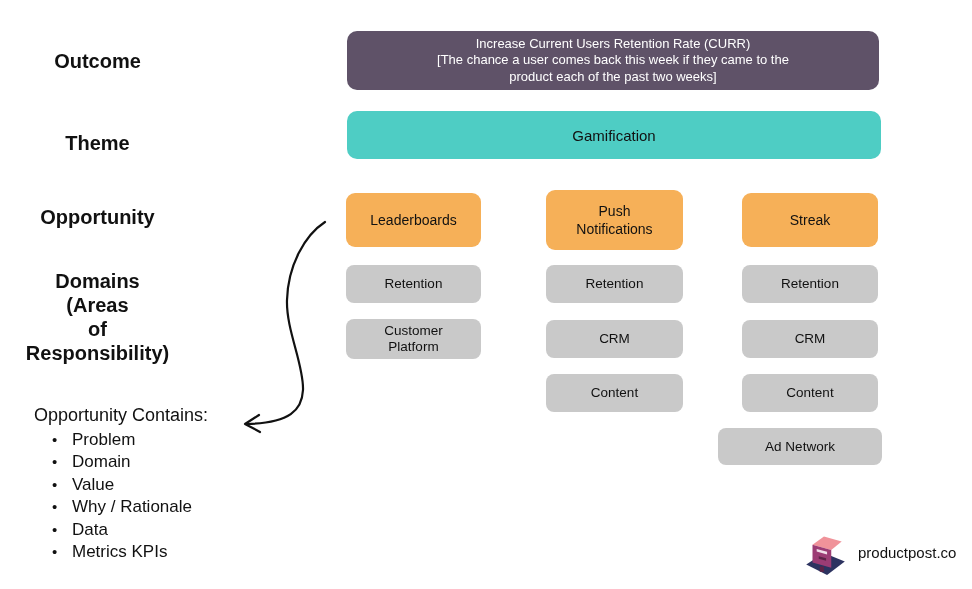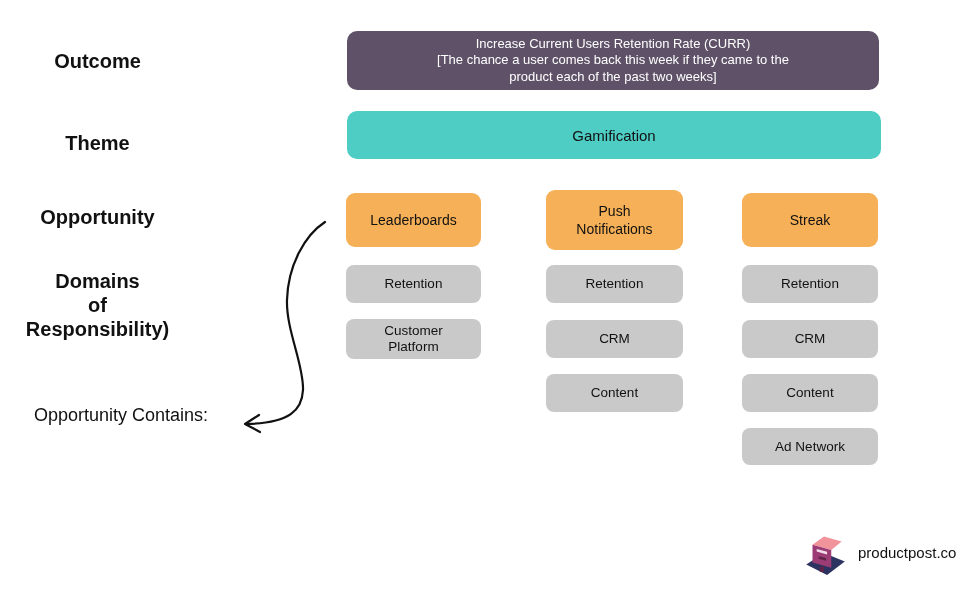--- a/index.html
+++ b/index.html
@@ -103,20 +103,21 @@
 <body>
 
 <div class="canvas">
 
   <div class="row-label" style="top:50px">Outcome</div>
   <div class="row-label" style="top:132px">Theme</div>
   <div class="row-label" style="top:206px">Opportunity</div>
 
   <div class="row-label domains-label" style="top:269px">
     <div>Domains</div>
+    <div>(Areas</div>
     <div>of</div>
     <div>Responsibility)</div>
   </div>
 
   <div class="box outcome-box" style="left:347px;top:31px;width:532px;height:59px">
     <div>
       <div>Increase Current Users Retention Rate (CURR)</div>
       <div>[The chance a user comes back this week if they came to the</div>
       <div>product each of the past two weeks]</div>
     </div>
@@ -131,28 +132,36 @@
   <div class="box domain-box" style="left:346px;top:265px;width:135px;height:38px">Retention</div>
   <div class="box domain-box" style="left:346px;top:319px;width:135px;height:40px">Customer Platform</div>
 
   <div class="box domain-box" style="left:546px;top:265px;width:137px;height:38px">Retention</div>
   <div class="box domain-box" style="left:546px;top:320px;width:137px;height:38px">CRM</div>
   <div class="box domain-box" style="left:546px;top:374px;width:137px;height:38px">Content</div>
 
   <div class="box domain-box" style="left:742px;top:265px;width:136px;height:38px">Retention</div>
   <div class="box domain-box" style="left:742px;top:320px;width:136px;height:38px">CRM</div>
   <div class="box domain-box" style="left:742px;top:374px;width:136px;height:38px">Content</div>
-  <div class="box domain-box" style="left:742px;top:428px;width:136px;height:37px">Ad Network</div>
+  <div class="box domain-box" style="left:718px;top:428px;width:164px;height:37px">Ad Network</div>
 
   <svg class="arrow-svg" width="115" height="235" viewBox="0 0 115 235">
     <path d="M95 17 C75 30 58 60 57 95 C56 125 74 160 73 185 C72 205 60 218 17 219"></path>
     <polyline points="29,210 15,219 30,227"></polyline>
   </svg>
 
   <div class="legend-heading">Opportunity Contains:</div>
+  <ul class="legend-list">
+    <li>Problem</li>
+    <li>Domain</li>
+    <li>Value</li>
+    <li>Why / Rationale</li>
+    <li>Data</li>
+    <li>Metrics KPIs</li>
+  </ul>
 
   <div class="logo">
     <svg width="50" height="50" viewBox="0 0 48 48">
       <polygon points="6,36 23,25 43,33 26,46" fill="#2d3360"></polygon>
       <polygon points="12,17 23,9 40,14 30,22" fill="#f0939a"></polygon>
       <path d="M12 17 L30 22 L30 39 L12 34 Z" fill="#9c3c74"></path>
       <polygon points="16,21 26,23.8 26,26.4 16,23.6" fill="#f2dfea"></polygon>
       <polygon points="18,28 25,30 25,32.4 18,30.4" fill="#5d2347"></polygon>
       <rect x="19" y="38" width="4" height="5" fill="#5d2347"></rect>
     </svg>

